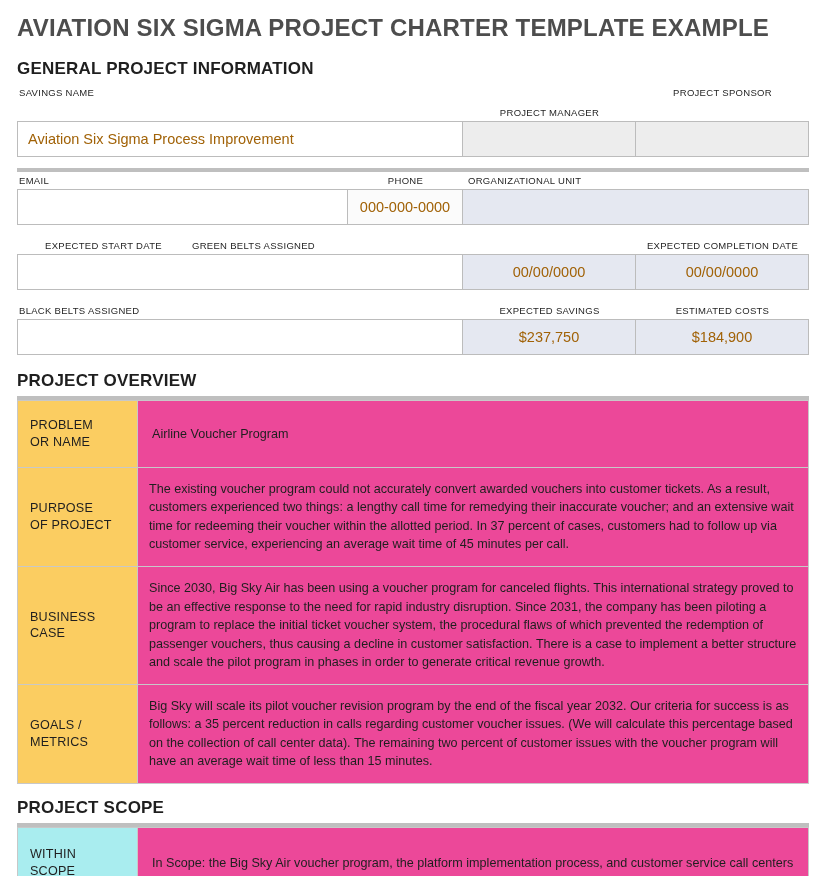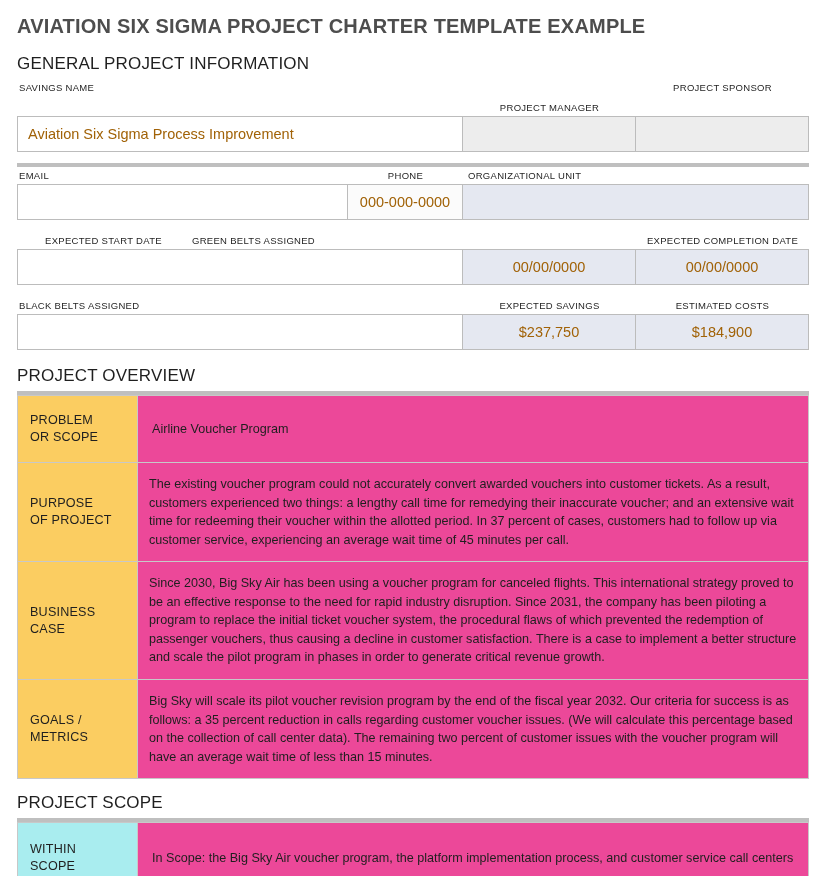--- a/index.html
+++ b/index.html
@@ -19,33 +19,33 @@
     width: 826px;
     height: 876px;
     padding: 0;
     box-sizing: border-box;
   }
 
   
   .doc-title {
     margin: 0;
     padding: 14px 0 0 17px;
-    font-size: 20px;
+    font-size: 24px;
     font-weight: bold;
     letter-spacing: 0.2px;
     color: #4d4d4d;
     line-height: 1.2;
     white-space: nowrap;
   }
 
   
   .section-heading {
     padding: 16px 0 5px 17px;
     font-size: 17px;
-    font-weight: normal;
+    font-weight: bold;
     letter-spacing: 0.2px;
     color: #1f1f1f;
   }
   .section-heading.tight { padding-top: 14px; }
   .rule {
     height: 4px;
     background: #bfbfbf;
     width: 792px;
     margin: 0 0 0 17px;
   }
@@ -183,21 +183,21 @@
   </div>
 
   <div class="section-heading">PROJECT OVERVIEW</div>
   <div class="rule"></div>
 
   <table class="ctable">
     <tbody>
       <tr>
         <td class="rowlabel yellow">
           <div>PROBLEM</div>
-          <div>OR SCOPE</div>
+          <div>OR NAME</div>
         </td>
         <td class="body indent" style="height:48px;">Airline Voucher Program</td>
       </tr>
       <tr>
         <td class="rowlabel yellow">
           <div>PURPOSE</div>
           <div>OF PROJECT</div>
         </td>
         <td class="body" style="height:80px;">The existing voucher program could not accurately convert awarded vouchers into customer tickets. As a result, customers experienced two things: a lengthy call time for remedying their inaccurate voucher; and an extensive wait time for redeeming their voucher within the allotted period. In 37 percent of cases, customers had to follow up via customer service, experiencing an average wait time of 45 minutes per call.</td>
       </tr>

